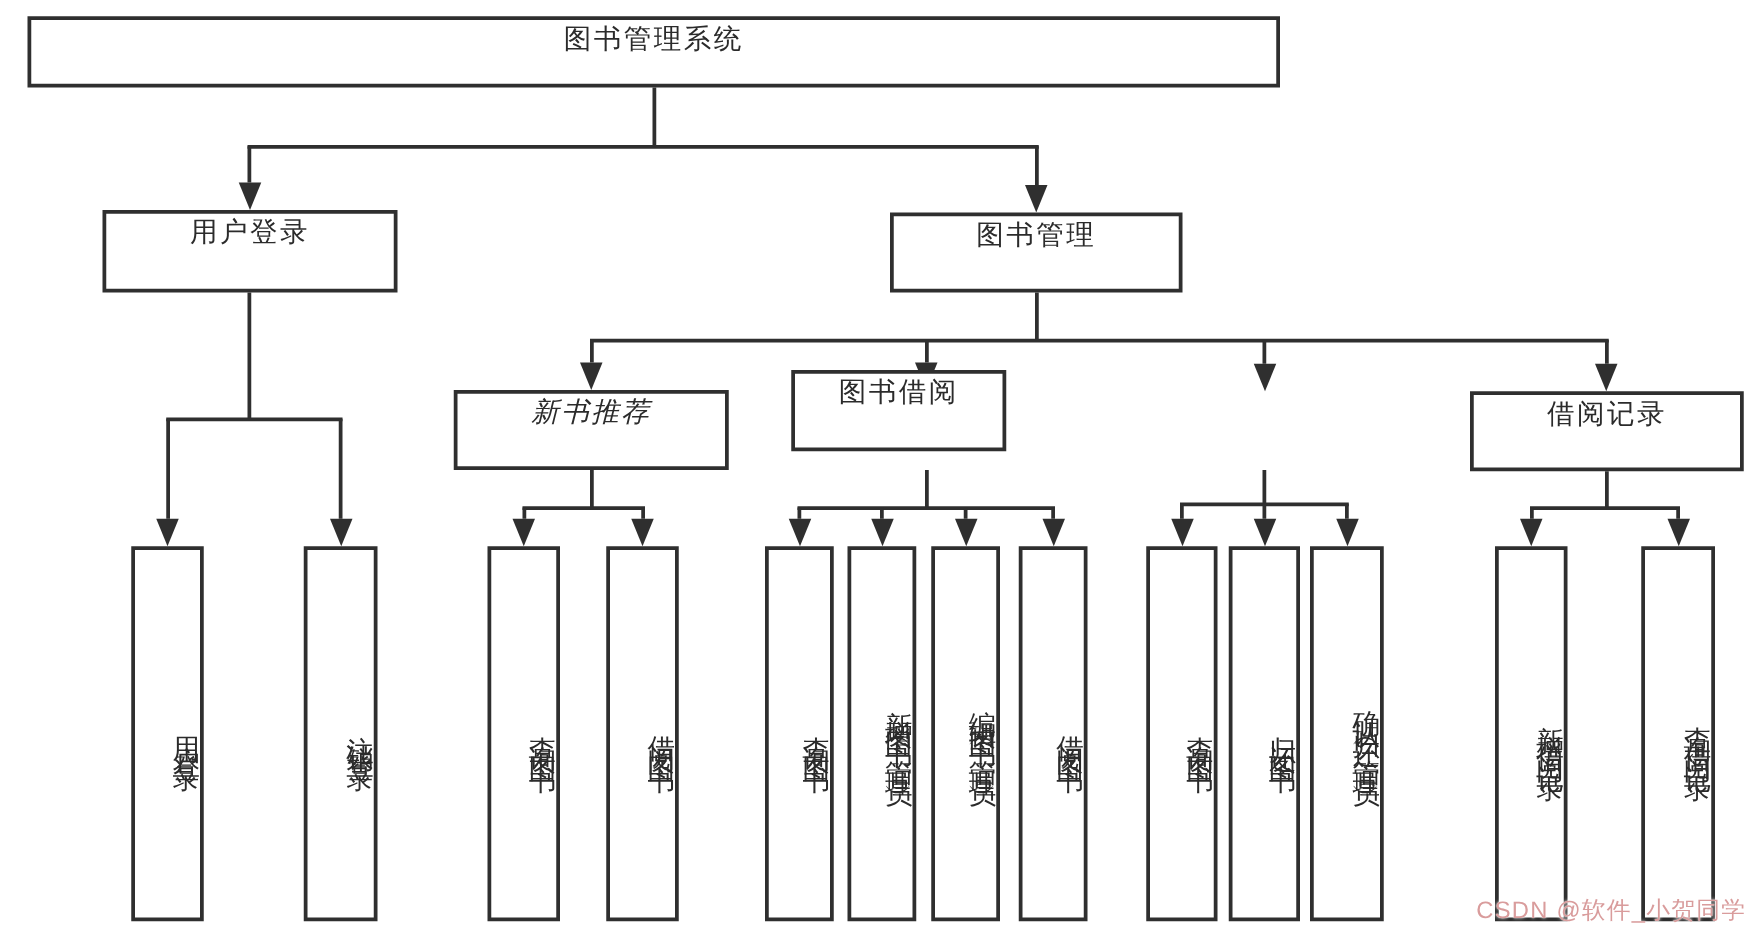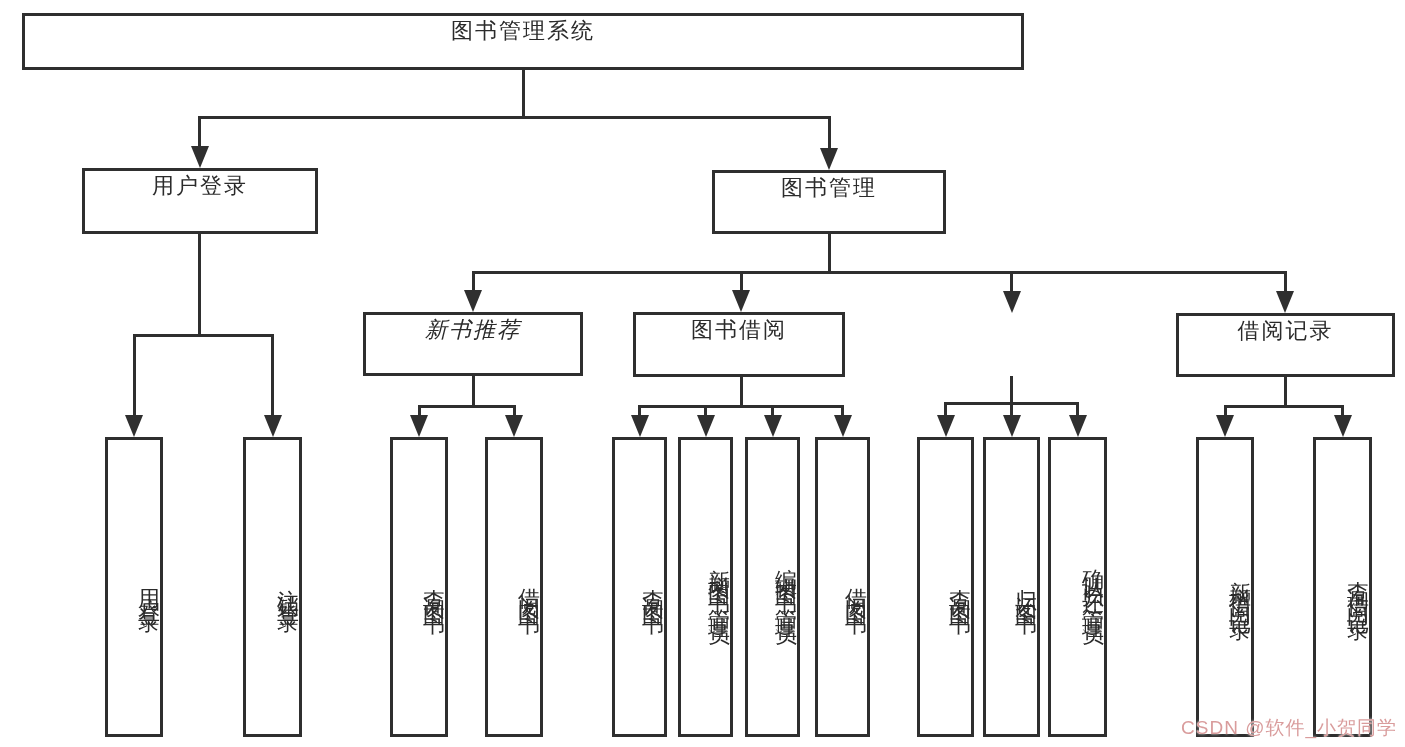--- a/index.html
+++ b/index.html
@@ -111,21 +111,21 @@
   <div class="node h" style="left:82px;top:168px;width:236px;height:66px;">
     <span>用户登录</span>
   </div>
   <div class="node h" style="left:712px;top:170px;width:234px;height:64px;">
     <span>图书管理</span>
   </div>
 
   <div class="node h" style="left:363px;top:312px;width:220px;height:64px;font-style:italic;">
     <span>新书推荐</span>
   </div>
-  <div class="node h" style="left:633px;top:312px;width:212px;height:65px;">
+  <div class="node h" style="left:633px;top:296px;width:172px;height:65px;">
     <span>图书借阅</span>
   </div>
   <div class="node h" style="left:1176px;top:313px;width:219px;height:64px;">
     <span>借阅记录</span>
   </div>
 
   <div class="node v" style="left:105px;top:437px;width:58px;height:300px;">
     <span>用户登录</span>
   </div>
   <div class="node v" style="left:243px;top:437px;width:59px;height:300px;">

